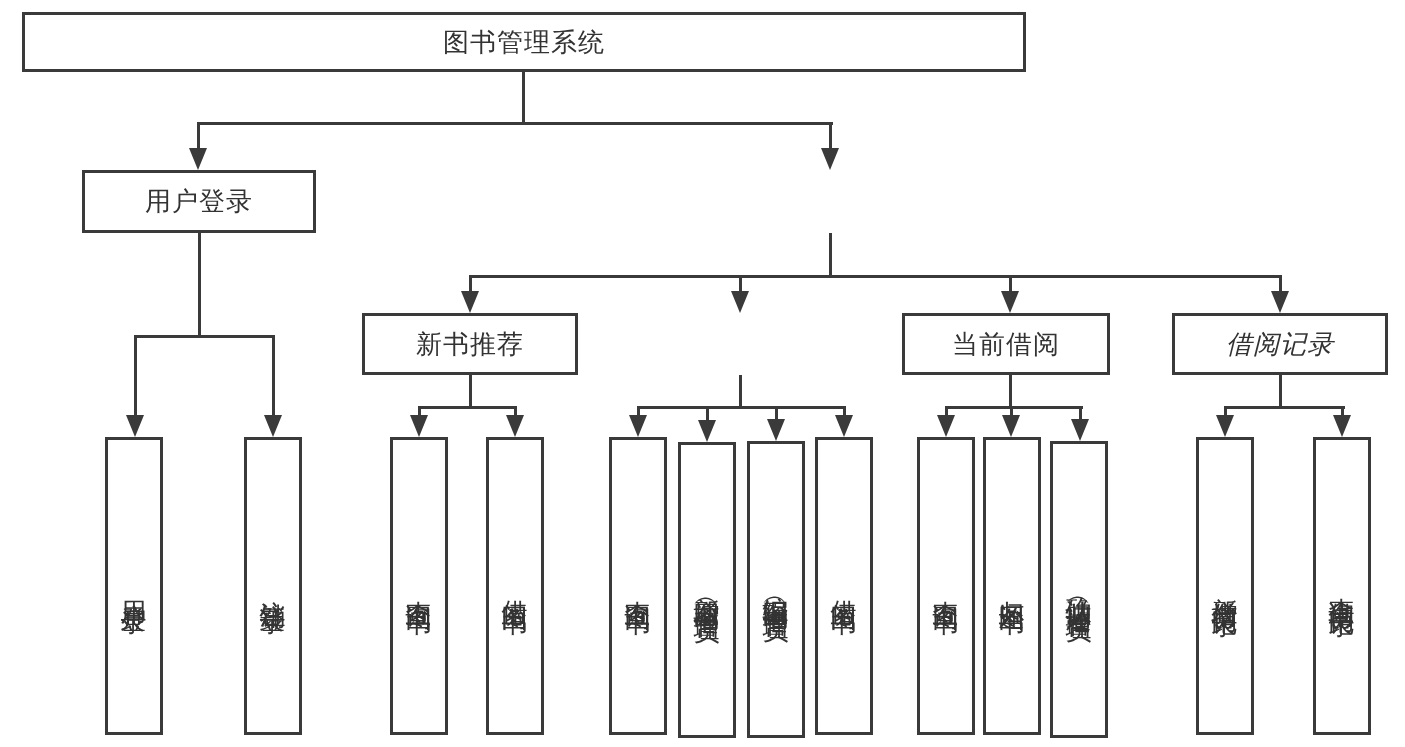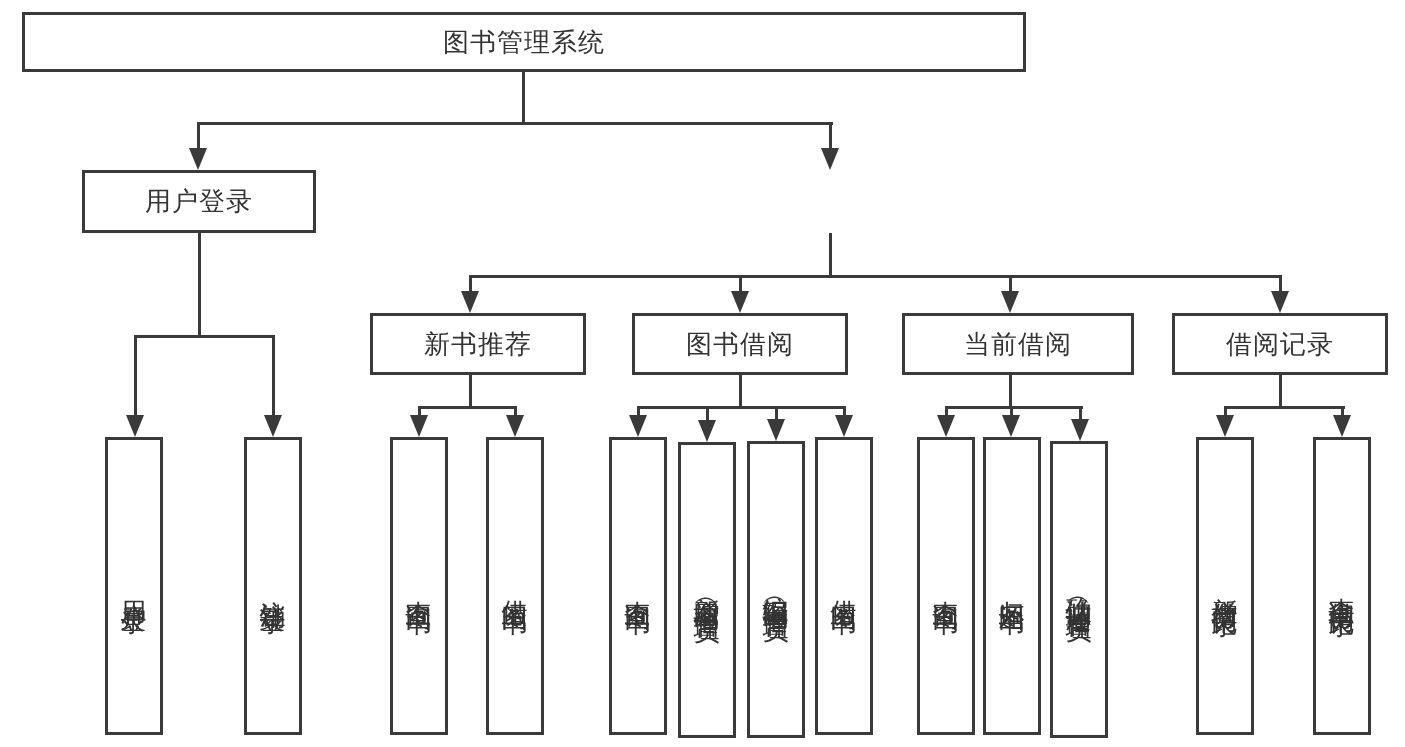--- a/index.html
+++ b/index.html
@@ -99,30 +99,27 @@
   <div class="hline" style="left:469px; top:275px; width:813px;"></div>
   <div class="vline" style="left:469px; top:275px; height:18px;"></div>
   <div class="arrow" style="left:461px; top:291px;"></div>
   <div class="vline" style="left:739px; top:275px; height:18px;"></div>
   <div class="arrow" style="left:731px; top:291px;"></div>
   <div class="vline" style="left:1009px; top:275px; height:18px;"></div>
   <div class="arrow" style="left:1001px; top:291px;"></div>
   <div class="vline" style="left:1279px; top:275px; height:18px;"></div>
   <div class="arrow" style="left:1271px; top:291px;"></div>
 
-  <div class="hbox" style="left:362px; top:313px; width:216px; height:62px;margin-left:8px;">
+  <div class="hbox" style="left:362px; top:313px; width:216px; height:62px;">
     <span>新书推荐</span>
   </div>
-  <div class="hbox" style="left:632px; top:313px; width:216px; height:62px;">
-    <span>图书借阅</span>
-  </div>
-  <div class="hbox" style="left:902px; top:313px; width:232px; height:62px;">
+  <div class="hbox" style="left:902px; top:313px; width:208px; height:62px;">
     <span>当前借阅</span>
   </div>
-  <div class="hbox" style="left:1172px; top:313px; width:216px; height:62px;">
+  <div class="hbox" style="left:1172px; top:313px; width:216px; height:62px;font-style:italic;">
     <span>借阅记录</span>
   </div>
 
   <div class="vline" style="left:469px; top:375px; height:34px;"></div>
   <div class="hline" style="left:418px; top:406px; width:99px;"></div>
   <div class="vline" style="left:418px; top:406px; height:13px;"></div>
   <div class="arrow" style="left:410px; top:415px;"></div>
   <div class="vline" style="left:514px; top:406px; height:13px;"></div>
   <div class="arrow" style="left:506px; top:415px;"></div>
 

